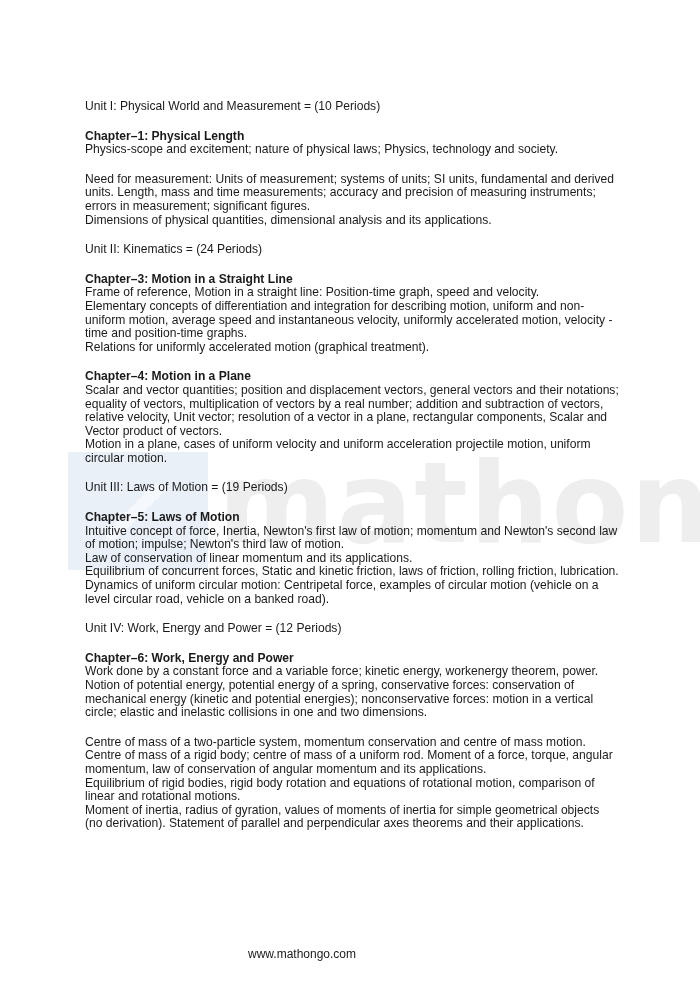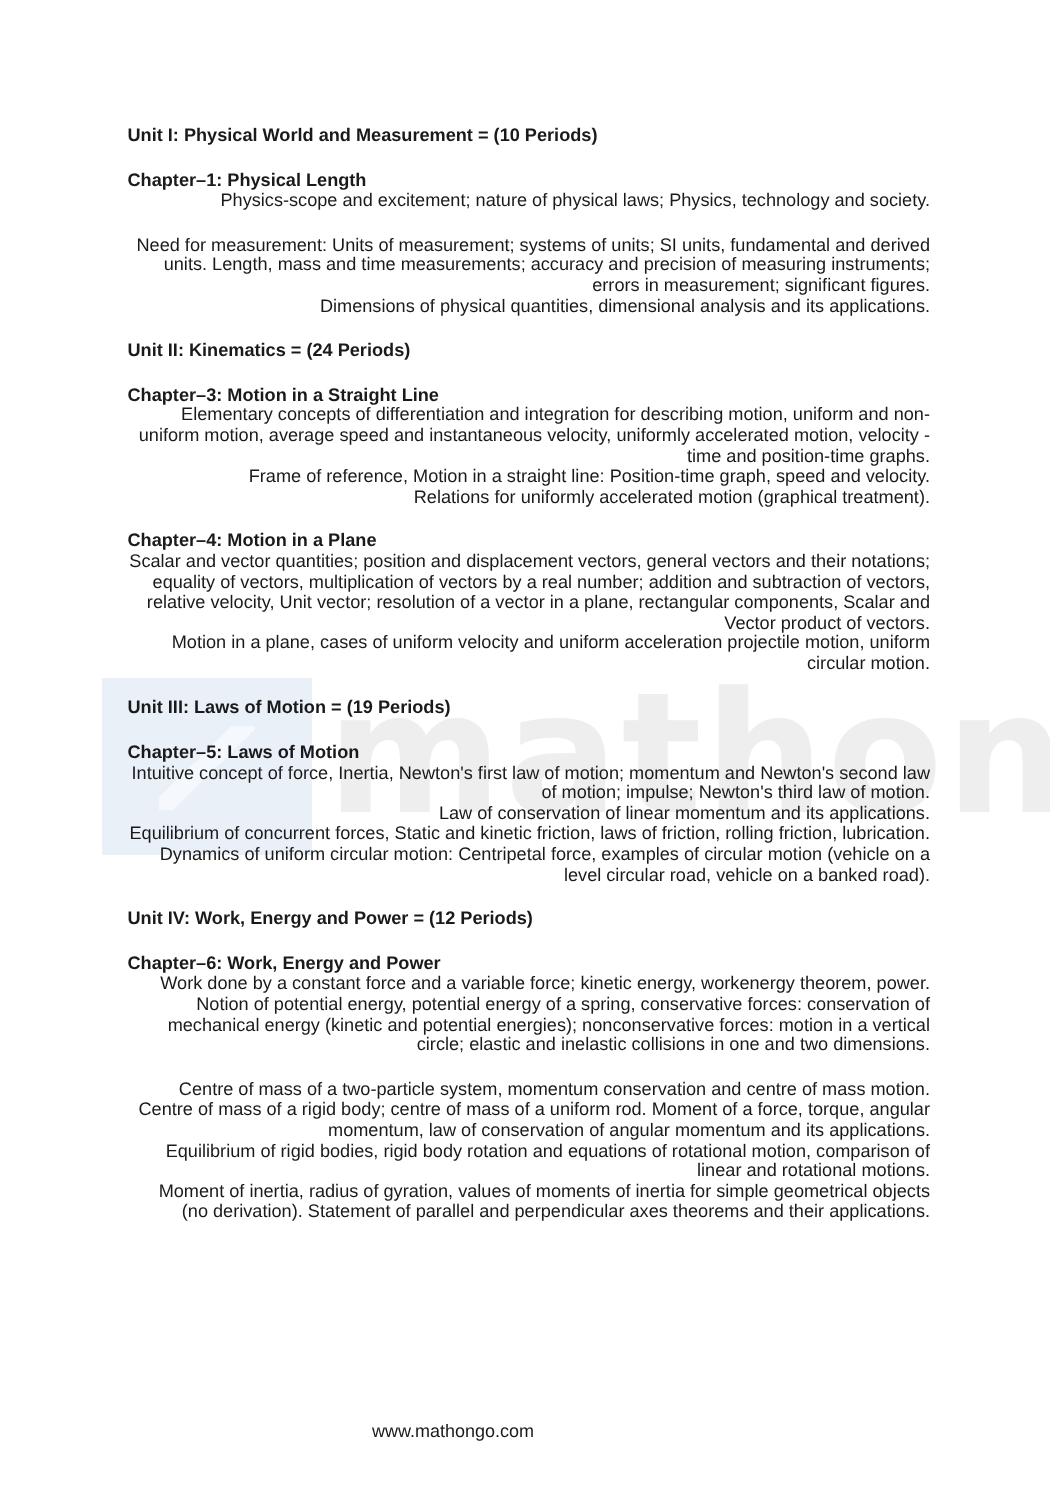--- a/index.html
+++ b/index.html
@@ -5,24 +5,24 @@
   html, body { margin: 0; padding: 0; background: #ffffff; }
   body { width: 700px; height: 990px; position: relative; overflow: hidden;
          font-family: "Liberation Sans", sans-serif; color: #1a1a1a; }
   .watermark { position: absolute; left: 68px; top: 452px; width: 565px; height: 118px; pointer-events: none; }
   .wm-logo { position: absolute; left: 0; top: 0; width: 140px; height: 118px; background: #e9f0f8; }
   .wm-logo:after { content: ""; position: absolute; left: 38px; top: 32px; width: 64px; height: 56px;
       background: linear-gradient(135deg, transparent 40%, #f5f8fc 40%, #f5f8fc 55%, transparent 55%); }
   .wm-text { position: absolute; left: 150px; top: -14px; font-size: 112px; font-weight: bold;
       color: #eeeeee; letter-spacing: 2px; font-family: "DejaVu Sans", sans-serif; }
   .content { position: absolute; left: 85px; top: 84px; width: 535px; font-size: 12.1px; line-height: 13.6px; }
-  .unit { font-weight: bold; margin: 0 0 16px 0; }
+  .unit { font-weight: normal; margin: 16px 0 16px 0; }
   .chapter { margin-bottom: 16px; }
   .ch-title { font-weight: bold; }
-  .para { margin: 0; text-align: right; }
+  .para { margin: 0; }
   .footer { position: absolute; left: 0; width: 604px; top: 947px; text-align: center; font-size: 12px; color: #1a1a1a; }
 </style>
 </head>
 <body>
 
 <div class="watermark">
   <div class="wm-logo"></div>
   <div class="wm-text"><span>mathon</span></div>
 </div>
 
@@ -34,22 +34,22 @@
     <p class="para">Physics-scope and excitement; nature of physical laws; Physics, technology and society.</p>
   </div>
   <div class="chapter">
     <p class="para">Need for measurement: Units of measurement; systems of units; SI units, fundamental and derived units. Length, mass and time measurements; accuracy and precision of measuring instruments; errors in measurement; significant figures.</p>
     <p class="para">Dimensions of physical quantities, dimensional analysis and its applications.</p>
   </div>
 
   <div class="unit">Unit II: Kinematics = (24 Periods)</div>
   <div class="chapter">
     <div class="ch-title">Chapter–3: Motion in a Straight Line</div>
+    <p class="para">Frame of reference, Motion in a straight line: Position-time graph, speed and velocity.</p>
     <p class="para">Elementary concepts of differentiation and integration for describing motion, uniform and non- uniform motion, average speed and instantaneous velocity, uniformly accelerated motion, velocity - time and position-time graphs.</p>
-    <p class="para">Frame of reference, Motion in a straight line: Position-time graph, speed and velocity.</p>
     <p class="para">Relations for uniformly accelerated motion (graphical treatment).</p>
   </div>
   <div class="chapter">
     <div class="ch-title">Chapter–4: Motion in a Plane</div>
     <p class="para">Scalar and vector quantities; position and displacement vectors, general vectors and their notations; equality of vectors, multiplication of vectors by a real number; addition and subtraction of vectors, relative velocity, Unit vector; resolution of a vector in a plane, rectangular components, Scalar and Vector product of vectors.</p>
     <p class="para">Motion in a plane, cases of uniform velocity and uniform acceleration projectile motion, uniform circular motion.</p>
   </div>
 
   <div class="unit">Unit III: Laws of Motion = (19 Periods)</div>
   <div class="chapter">

